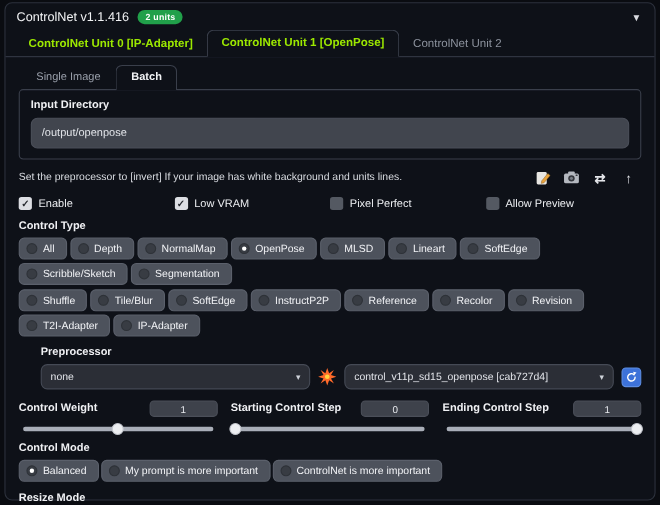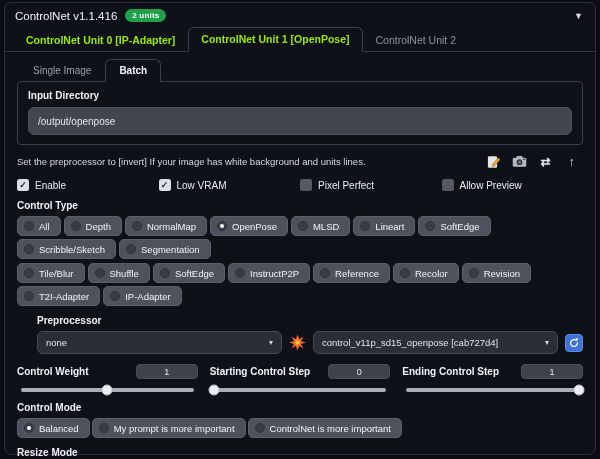--- a/index.html
+++ b/index.html
@@ -219,25 +219,25 @@
             <span>Scribble/Sketch</span>
           </button>
         <button class="pill">
             <span class="rdot"></span>
             <span>Segmentation</span>
           </button>
       </div>
       <div class="pill-row last">
         <button class="pill">
             <span class="rdot"></span>
+            <span>Shuffle</span>
+          </button>
+        <button class="pill">
+            <span class="rdot"></span>
             <span>Tile/Blur</span>
-          </button>
-        <button class="pill">
-            <span class="rdot"></span>
-            <span>Shuffle</span>
           </button>
         <button class="pill">
             <span class="rdot"></span>
             <span>SoftEdge</span>
           </button>
         <button class="pill">
             <span class="rdot"></span>
             <span>InstructP2P</span>
           </button>
         <button class="pill">

